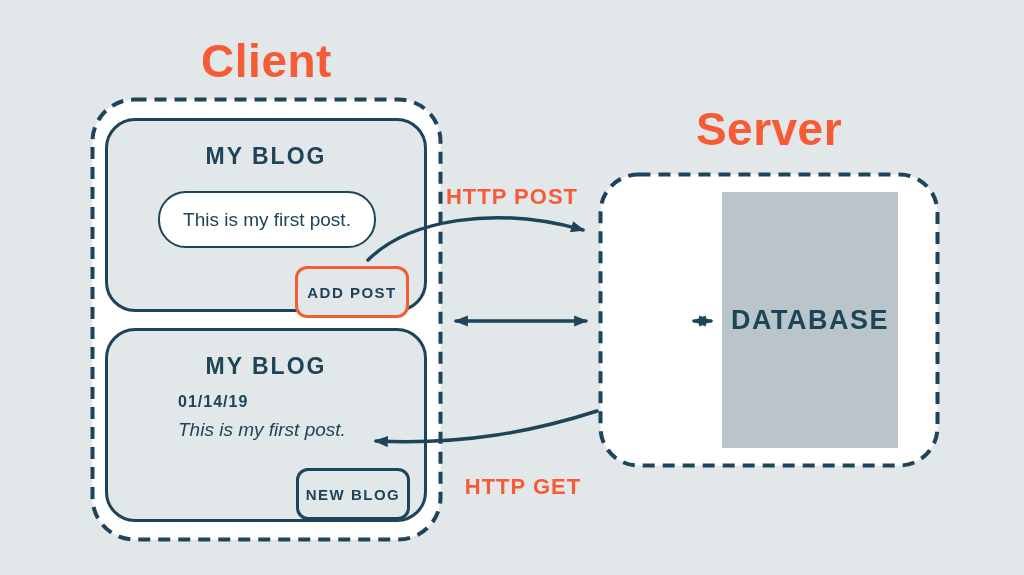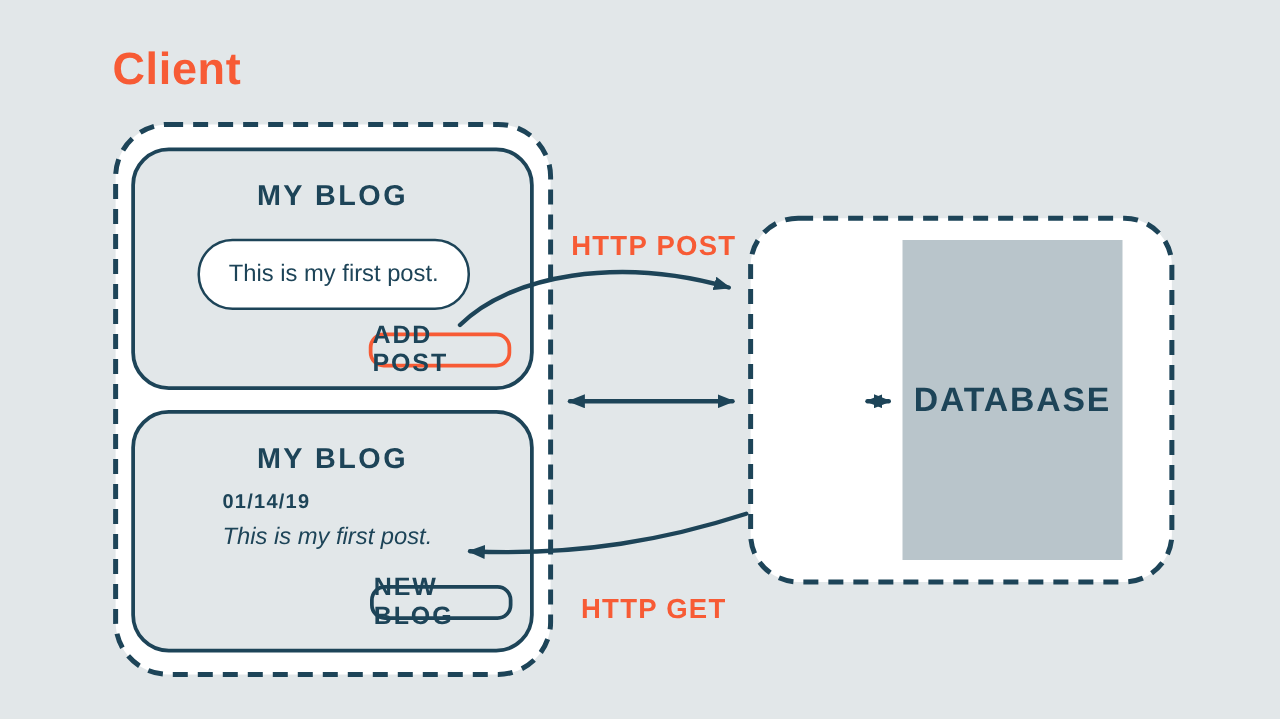--- a/index.html
+++ b/index.html
@@ -7,21 +7,21 @@
     --orange:#f75b35;
     --background:#e2e7e9;
     --panel-white:#ffffff;
     --block-gray:#b9c5cb;
   }
   *{box-sizing:border-box;margin:0;padding:0;}
   html,body{width:1024px;height:575px;overflow:hidden;}
   body{font-family:"Liberation Sans","DejaVu Sans",sans-serif;background:var(--background);}
   .canvas{position:relative;width:1024px;height:575px;background:var(--background);}
 
-  .section-label{position:absolute;text-align:left;font-size:36px;font-weight:700;
+  .section-label{position:absolute;text-align:center;font-size:46px;font-weight:700;
     color:var(--orange);letter-spacing:0.5px;z-index:3;}
   .client-label{left:90px;top:34px;width:353px;}
   .server-label{left:598px;top:102px;width:342px;}
 
   .dashed-box{position:absolute;z-index:1;}
   .client-boundary{left:90px;top:97px;}
   .server-boundary{left:598px;top:172px;}
   .dashed-rect{fill:var(--panel-white);stroke:var(--navy);stroke-width:4;}
 
   .card{position:absolute;left:105px;width:322px;height:194px;background:var(--background);
@@ -29,53 +29,54 @@
   .card-compose{top:118px;}
   .card-feed{top:328px;}
   .card-title{position:absolute;top:22px;left:0;width:100%;text-align:center;
     font-size:23px;font-weight:700;letter-spacing:2px;color:var(--navy);}
 
   .input-pill{position:absolute;left:50px;top:70px;width:218px;height:57px;
     background:var(--panel-white);border:2px solid var(--navy);border-radius:28px;
     display:flex;align-items:center;justify-content:center;}
   .input-pill span{font-size:19px;color:var(--navy);}
 
-  .pill-btn{position:absolute;width:114px;height:28px;border-radius:12px;
+  .pill-btn{position:absolute;width:114px;height:52px;border-radius:12px;
     background:var(--background);display:flex;align-items:center;justify-content:center;
-    font-size:20px;font-weight:700;letter-spacing:1.5px;color:var(--navy);}
+    font-size:15px;font-weight:700;letter-spacing:1.5px;color:var(--navy);}
   .btn-orange{left:187px;top:145px;border:3px solid var(--orange);}
   .btn-navy{left:188px;top:137px;border:3px solid var(--navy);}
 
   .post-date{position:absolute;left:70px;top:62px;font-size:16px;font-weight:700;
     letter-spacing:1px;color:var(--navy);}
   .post-text{position:absolute;left:70px;top:88px;font-size:19px;font-style:italic;
     color:var(--navy);}
 
   .server-block{position:absolute;background:var(--block-gray);z-index:2;
     display:flex;align-items:center;justify-content:center;}
   .api-block{left:625px;top:192px;width:58px;height:256px;}
   .db-block{left:722px;top:192px;width:176px;height:256px;}
   .server-block span{font-size:27px;font-weight:700;letter-spacing:1.5px;color:var(--navy);}
 
   .arrow-label{position:absolute;width:200px;text-align:center;font-size:22px;
     font-weight:700;letter-spacing:1px;color:var(--orange);z-index:5;}
-  .post-flow-label{left:423px;top:184px;}
+  .post-flow-label{left:412px;top:184px;}
   .get-flow-label{left:423px;top:449px;margin-top:25px;}
 
   .arrows-layer{position:absolute;left:0;top:0;width:1024px;height:575px;z-index:4;
     pointer-events:none;}
   .arrow-path{fill:none;stroke:var(--navy);stroke-width:3.5;stroke-linecap:round;}
   #arrowhead path{fill:var(--navy);}
 </style>
 </head>
 <body>
 
 <div class="canvas">
 
   <div class="section-label client-label">Client</div>
+  <div class="section-label server-label">Server</div>
 
   <svg class="dashed-box client-boundary" width="353" height="445">
     <rect class="dashed-rect" x="2.5" y="2.5" width="348" height="440" rx="42" stroke-dasharray="12 8"></rect>
   </svg>
 
   <svg class="dashed-box server-boundary" width="342" height="296">
     <rect class="dashed-rect" x="2.5" y="2.5" width="337" height="291" rx="38" stroke-dasharray="12 8"></rect>
   </svg>
 
   <div class="card card-compose">

